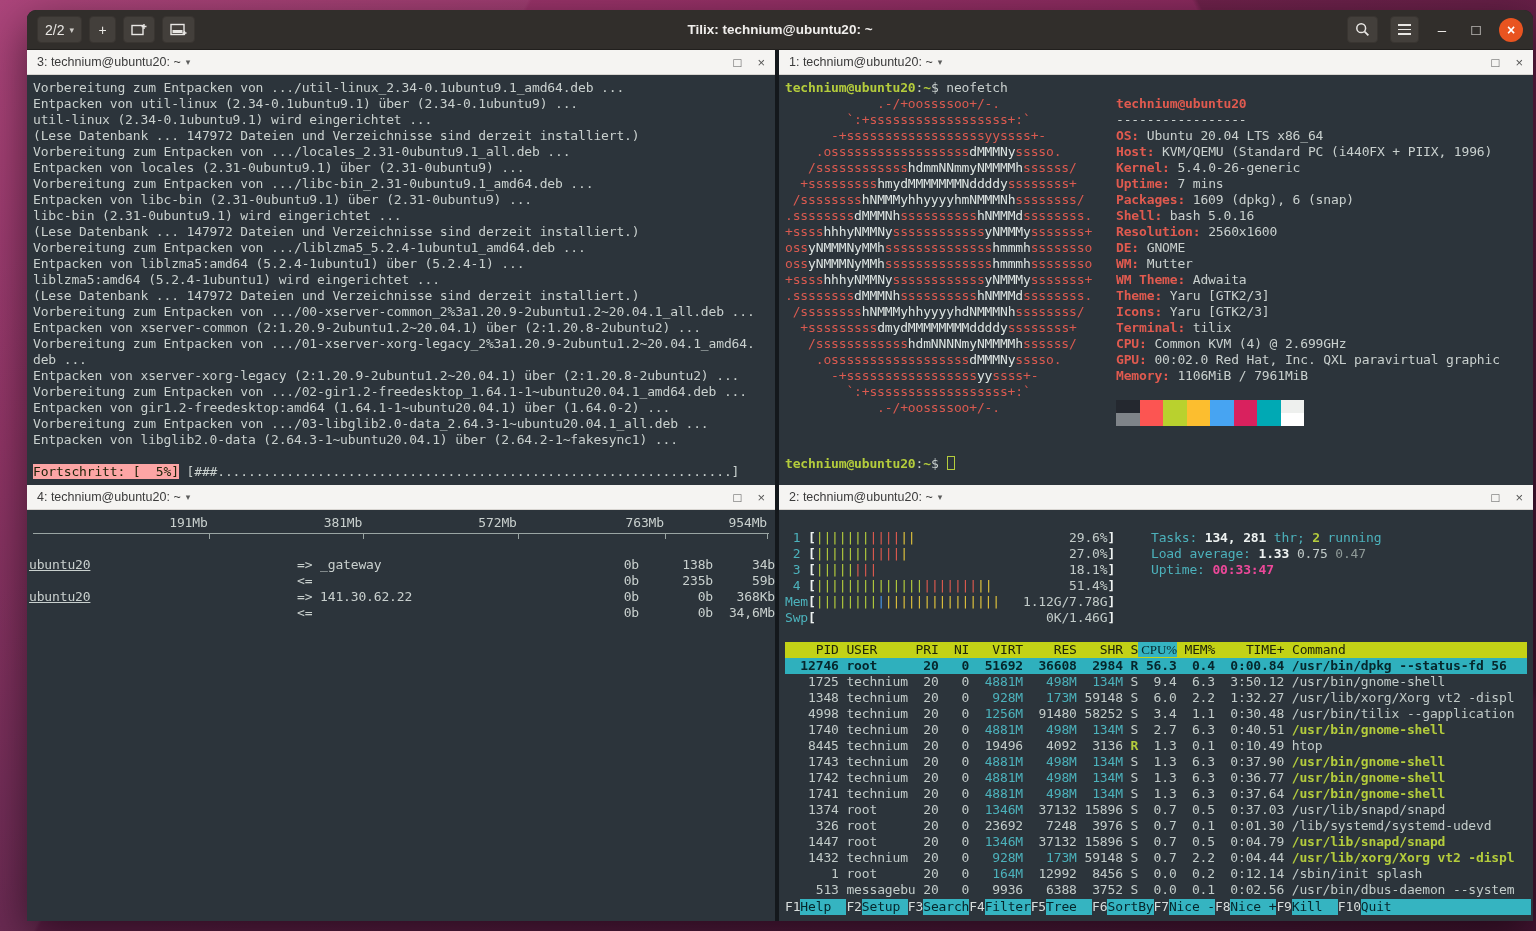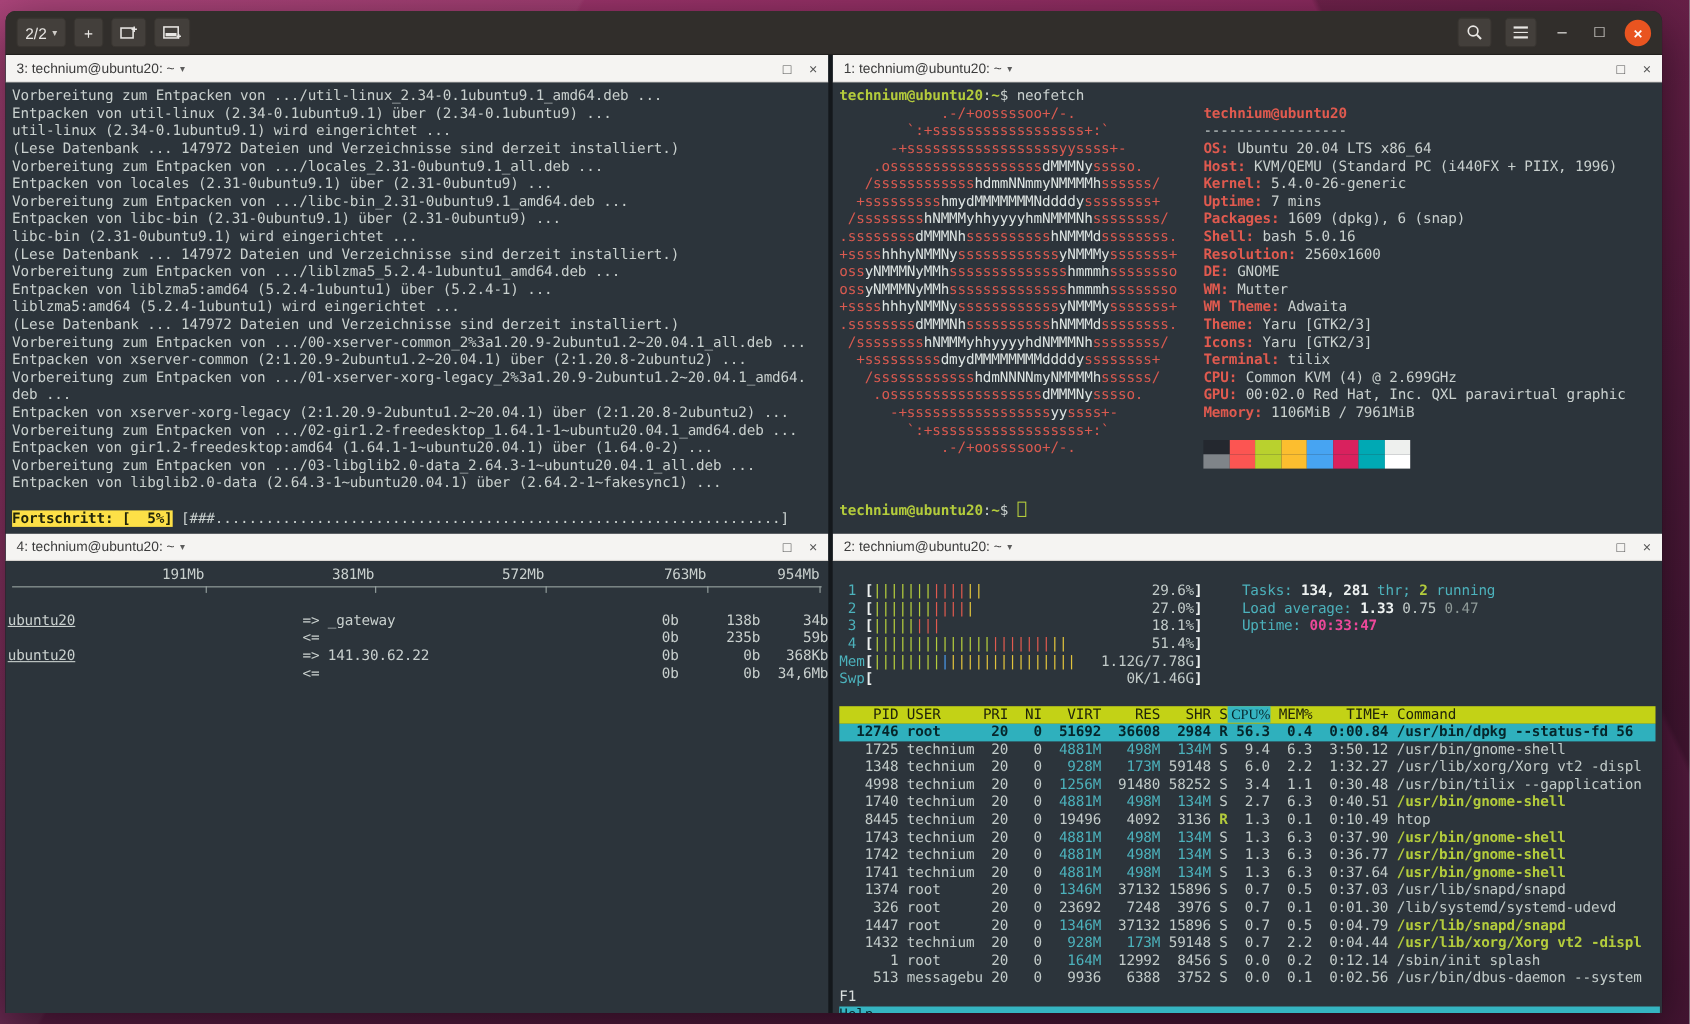--- a/index.html
+++ b/index.html
@@ -5,21 +5,21 @@
   * { margin:0; padding:0; box-sizing:border-box; }
   html,body { width:1536px; height:931px; overflow:hidden; font-family:"Liberation Sans", sans-serif; }
   .desktop{
     position:relative; width:1536px; height:931px;
     background:
       linear-gradient(118deg, rgba(255,255,255,0.05) 0 26%, rgba(255,255,255,0) 26.2%),
       linear-gradient(244deg, rgba(0,0,0,0.20) 0 17%, rgba(0,0,0,0) 17.3%),
       linear-gradient(160deg,#a83b74 0%,#8a2a5e 30%,#63204a 62%,#451533 100%);
   }
   .window{
-    position:absolute; left:5px; top:10px; width:1506px; height:911px;
+    position:absolute; left:27px; top:10px; width:1506px; height:911px;
     border-radius:9px 9px 0 0; overflow:hidden;
     box-shadow:0 14px 46px rgba(0,0,0,.55);
     background:#1d2227;
   }
   
   .headerbar{
     height:40px; background:#312e2b; border-bottom:1px solid #211f1d;
     display:flex; align-items:center; position:relative; padding:0 10px;
   }
   .hb-left{ display:flex; align-items:center; gap:7px; }
@@ -67,21 +67,21 @@
   .c-artr{ color:#d95a50; }
   .c-artw{ color:#dde4e2; }
   .c-lime{ color:#b4cc3c; font-weight:bold; }
   .c-cyan{ color:#4cb2bc; }
   .c-bw  { color:#eef2f1; font-weight:bold; }
   .c-dim { color:#8f9a98; }
   .c-val { color:#c2cbc9; }
   .c-upt { color:#ec4899; font-weight:bold; }
   .mb-g{ color:#b4cc3c; } .mb-r{ color:#e05a4f; } .mb-y{ color:#e0c23c; } .mb-b{ color:#4a99ea; }
   .m-cy{ color:#4cb2bc; }
-  .hl-progress{ background:#fde047; color:#20240a; font-weight:bold;margin-top:48px; }
+  .hl-progress{ background:#fca5a5; color:#20240a; font-weight:normal;margin-top:48px; }
   
   #nf-info{ position:absolute; left:337px; top:21px; }
   .pal-row{ display:flex; height:13px; }
   .pal-row + .pal-row{ margin-top:0; }
   .pal-sw{ width:23.5px; height:13px; }
   #nf-prompt2{ position:absolute; left:6px; top:381px; }
   .cursor-box{ display:inline-block; width:8px; height:14px; border:1px solid #b4cc3c; vertical-align:-2px; margin-left:8px; }
   
   .if-scale{ position:relative; height:16px; }
   .if-scale span{ position:absolute; width:60px; text-align:right; color:#c9d0ce; }
@@ -99,21 +99,21 @@
   .ft-pv{ position:absolute; left:305px; width:75px; text-align:right; }
   .ft-rl{ position:absolute; left:500px; }
   
   #ht-body{ padding-top:20px; }
   #ht-info{ position:absolute; left:372px; top:20px; }
   .hd{ background:#c3d216; }
   .hd span{ color:#20240a; }
   .hd .hd-sort{ background:#35b4c1; color:#06262b;font-family:Liberation Serif, serif; }
   .proc.sel{ background:#2fb0bd; }
   .proc.sel span{ color:#06262b !important; font-weight:bold; }
-  #ht-fnbar{ position:absolute; left:6px; right:2px; bottom:6px; height:16px; display:flex;flex-direction:column; }
+  #ht-fnbar{ position:absolute; left:6px; right:2px; bottom:6px; height:16px; display:flex; }
   .fn-k{ color:#d9dedd; }
   .fn-l{ background:#35b4c1; color:#05262b; }
   .fn-l.last{ flex:1; }
 </style>
 </head>
 <body>
 
 <div class="desktop">
   <div class="window">
 
@@ -133,20 +133,21 @@
           </svg>
         </div>
         <div class="hb-btn">
           <svg class="icon-svg" width="17" height="13" viewBox="0 0 17 13">
             <rect x="1" y="1.5" width="13" height="10" fill="none" stroke="#e9e7e4" stroke-width="1.4"></rect>
             <rect x="2.5" y="7" width="10" height="3" fill="#e9e7e4"></rect>
             <path d="M14.5 8 v4 M12.5 10 h4" stroke="#e9e7e4" stroke-width="1.3"></path>
           </svg>
         </div>
       </div>
+      <div class="hb-title">Tilix: technium@ubuntu20: ~</div>
       <div class="hb-right">
         <div class="hb-btn">
           <svg class="icon-svg" width="15" height="15" viewBox="0 0 15 15">
             <circle cx="6.2" cy="6.2" r="4.4" fill="none" stroke="#e9e7e4" stroke-width="1.5"></circle>
             <line x1="9.6" y1="9.6" x2="13.4" y2="13.4" stroke="#e9e7e4" stroke-width="1.8"></line>
           </svg>
         </div>
         <div class="hb-btn">
           <span class="menu-icon">
               <i></i>

